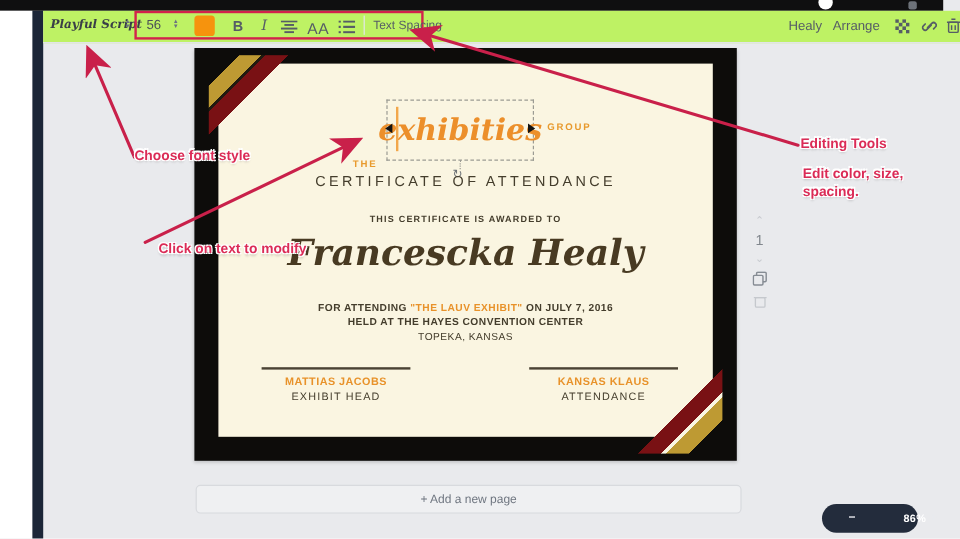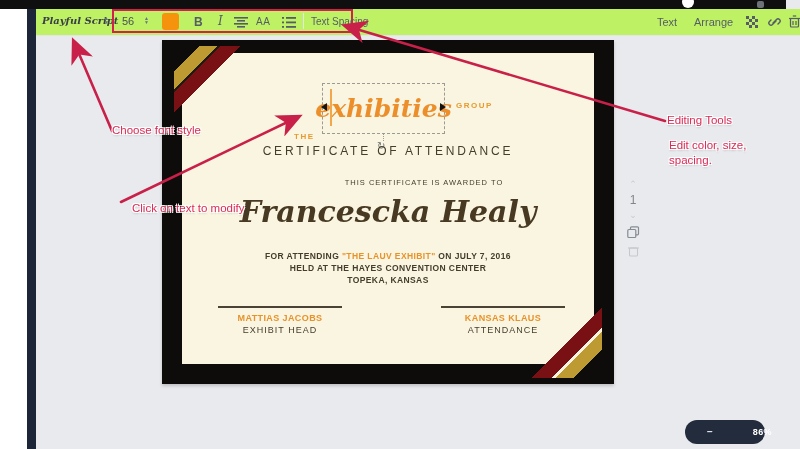--- a/index.html
+++ b/index.html
@@ -21,21 +21,21 @@
   .fontname{left:6px;top:6px;font-family:"DejaVu Serif",serif;font-style:italic;font-weight:bold;font-size:10px;color:#3A3F47;}
   .stepper{display:flex;flex-direction:column;align-items:center;line-height:4px;font-size:5px;color:#6B7280;}
   .st1{left:68px;top:7px;}
   .st2{left:108px;top:7px;}
   .size{left:86px;top:6px;color:#4A4F57;}
   .redbox{position:absolute;left:76px;top:0px;width:241px;height:24px;border:2px solid #D2224C;}
   .swatch{position:absolute;left:126px;top:4px;width:17px;height:17px;border-radius:3px;background:#F6930D;}
   .bold-b{left:158px;top:6px;font-weight:bold;font-size:12px;}
   .italic-i{left:182px;top:5px;font-family:"DejaVu Serif",serif;font-style:italic;font-size:12px;}
   .icn{position:absolute;}
-  .aa{left:220px;top:7px;font-size:10px;letter-spacing:0.5px;}
+  .aa{left:220px;top:7px;font-size:13px;letter-spacing:0.5px;}
   .divv{position:absolute;left:267px;top:4px;width:1px;height:16px;background:#E4E6E9;}
   .tspacing{left:275px;top:7px;font-size:10px;}
   .copy{left:621px;top:7px;}
   .arrange{left:658px;top:7px;}
 
   
   .cert{position:absolute;left:162px;top:40px;width:452px;height:344px;background:#0D0C0A;box-shadow:0 2px 3px rgba(0,0,0,.18);}
   .cert-inner{position:absolute;left:20px;top:13px;width:412px;height:311px;background:#FAF5E1;}
   .decor-tl{position:absolute;left:12px;top:6px;width:66px;height:66px;
     background:linear-gradient(135deg,#0D0C0A 0 18px,#BE9A33 18px 31px,#201B10 31px 33px,#791114 33px 47px,transparent 47px);}
@@ -46,25 +46,25 @@
   .brand-group{position:absolute;left:456px;top:101px;font-size:8px;font-weight:bold;letter-spacing:1.5px;color:#E89A2D;}
   .selbox{position:absolute;left:322px;top:83px;width:121px;height:49px;border:1px dashed #9B9B93;}
   .script-big{width:100%;height:100%;display:flex;align-items:center;justify-content:center;
     font-family:"DejaVu Serif",serif;font-style:italic;font-weight:bold;font-size:25px;color:#EC8F2B;white-space:nowrap;}
   .caret{position:absolute;left:7px;top:5px;width:2px;height:37px;background:#F2A74B;}
   .handle-l{position:absolute;left:-2px;top:19px;width:0;height:0;border-top:4px solid transparent;border-bottom:4px solid transparent;border-right:6px solid #141414;}
   .handle-r{position:absolute;right:-2px;top:19px;width:0;height:0;border-top:4px solid transparent;border-bottom:4px solid transparent;border-left:6px solid #141414;}
   .rot-link{position:absolute;left:60px;top:49px;width:1px;height:8px;border-left:1px dotted #9B9B93;}
   .rot-handle{position:absolute;left:54px;top:57px;color:#6B7075;font-size:10px;line-height:10px;}
   .cert-title{top:144px;font-size:12px;letter-spacing:2.8px;font-weight:500;}
-  .cert-sub{top:178px;font-size:7.5px;font-weight:normal;letter-spacing:1px;margin-left:36px;}
+  .cert-sub{top:178px;font-size:7.5px;font-weight:bold;letter-spacing:1px;}
   .recipient{top:194px;font-family:"DejaVu Serif",serif;font-style:italic;font-weight:bold;font-size:30px;color:#483A22;}
   .body1{top:251px;font-size:8.5px;font-weight:bold;letter-spacing:.4px;}
   .body2{top:263px;font-size:8.5px;font-weight:bold;letter-spacing:.4px;}
-  .body3{top:275px;font-size:8.5px;font-weight:bold;letter-spacing:.4px;}
+  .body3{top:275px;font-size:8.5px;font-weight:normal;letter-spacing:.4px;}
   .hl{color:#E8922A;}
   .sig{position:absolute;width:124px;text-align:center;}
   .sig-left{left:218px;top:306px;}
   .sig-right{left:441px;top:306px;}
   .sig-rule{height:2px;background:#4A4234;margin-bottom:5px;}
   .sig-name{font-size:9px;font-weight:bold;letter-spacing:.4px;color:#E8922A;}
   .sig-title{font-size:9px;letter-spacing:1px;color:#443D2C;margin-top:2px;}
 
   
   .rail{position:absolute;left:622px;top:180px;width:22px;text-align:center;}
@@ -75,21 +75,21 @@
   
   .addpage{position:absolute;left:163px;top:404px;width:455px;height:24px;background:#EFF0F2;border:1px solid #D8DADE;border-radius:4px;
     font-size:10px;color:#6F7680;text-align:center;line-height:24px;box-sizing:border-box;}
   .zoompill{position:absolute;left:685px;top:420px;width:80px;height:24px;background:#232C3C;border-radius:12px;display:flex;align-items:center;}
   .zoompill .mon{margin-left:8px;}
   .pill-div{width:1px;height:12px;background:#3A4354;margin:0 5px 0 6px;}
   .zminus,.zplus{color:#E8EAEE;font-size:10px;font-weight:bold;padding:0 3px;line-height:24px;}
   .zval{color:#FFFFFF;font-size:9px;font-weight:bold;letter-spacing:.3px;padding-left:37px;}
 
   
-  .anno{position:absolute;font-size:11.5px;font-weight:normal;color:#DB2B56;white-space:pre-line;line-height:15px;z-index:60;
+  .anno{position:absolute;font-size:11.5px;font-weight:bold;color:#DB2B56;white-space:pre-line;line-height:15px;z-index:60;
     text-shadow:-1px -1px 0 #FFF,1px -1px 0 #FFF,-1px 1px 0 #FFF,1px 1px 0 #FFF,0 2px 2px rgba(0,0,0,.18);}
   .a1{left:112px;top:123px;}
   .a2{left:132px;top:201px;}
   .a3{left:667px;top:113px;}
   .a4{left:669px;top:138px;}
   .arrows{position:absolute;left:0;top:0;z-index:55;pointer-events:none;}
 </style>
 </head>
 <body>
 
@@ -133,21 +133,21 @@
           <rect x="4" y="0" width="10" height="1.8"></rect>
           <rect x="0" y="4.5" width="2" height="1.8"></rect>
           <rect x="4" y="4.5" width="10" height="1.8"></rect>
           <rect x="0" y="9" width="2" height="1.8"></rect>
           <rect x="4" y="9" width="10" height="1.8"></rect>
         </g>
     </svg>
     <div class="divv"></div>
     <div class="tb tspacing">Text Spacing</div>
 
-    <div class="tb copy">Text</div>
+    <div class="tb copy">Healy</div>
     <div class="tb arrange">Arrange</div>
     <svg class="icn" style="left:710px;top:7px;" width="12" height="12">
       <g fill="#565D66">
           <rect x="0" y="0" width="3" height="3"></rect>
           <rect x="6" y="0" width="3" height="3"></rect>
           <rect x="3" y="3" width="3" height="3"></rect>
           <rect x="9" y="3" width="3" height="3"></rect>
           <rect x="0" y="6" width="3" height="3"></rect>
           <rect x="6" y="6" width="3" height="3"></rect>
           <rect x="3" y="9" width="3" height="3"></rect>
@@ -218,20 +218,21 @@
         </g>
     </svg>
     <svg width="11" height="12" style="opacity:.45">
       <g stroke="#9AA0A7" stroke-width="1.1" fill="none">
           <rect x="1.5" y="3" width="8" height="8" rx="1"></rect>
           <line x1="0" y1="3" x2="11" y2="3"></line>
         </g>
     </svg>
   </div>
 
+  <div class="addpage">+ Add a new page</div>
 
   <div class="zoompill">
     <svg class="mon" width="13" height="12">
       <g stroke="#E8EAEE" stroke-width="1.2" fill="none">
           <rect x="1" y="1" width="11" height="8" rx="1.5"></rect>
           <line x1="4.5" y1="11" x2="8.5" y2="11"></line>
           <line x1="6.5" y1="9" x2="6.5" y2="11"></line>
         </g>
     </svg>
     <div class="pill-div"></div>

